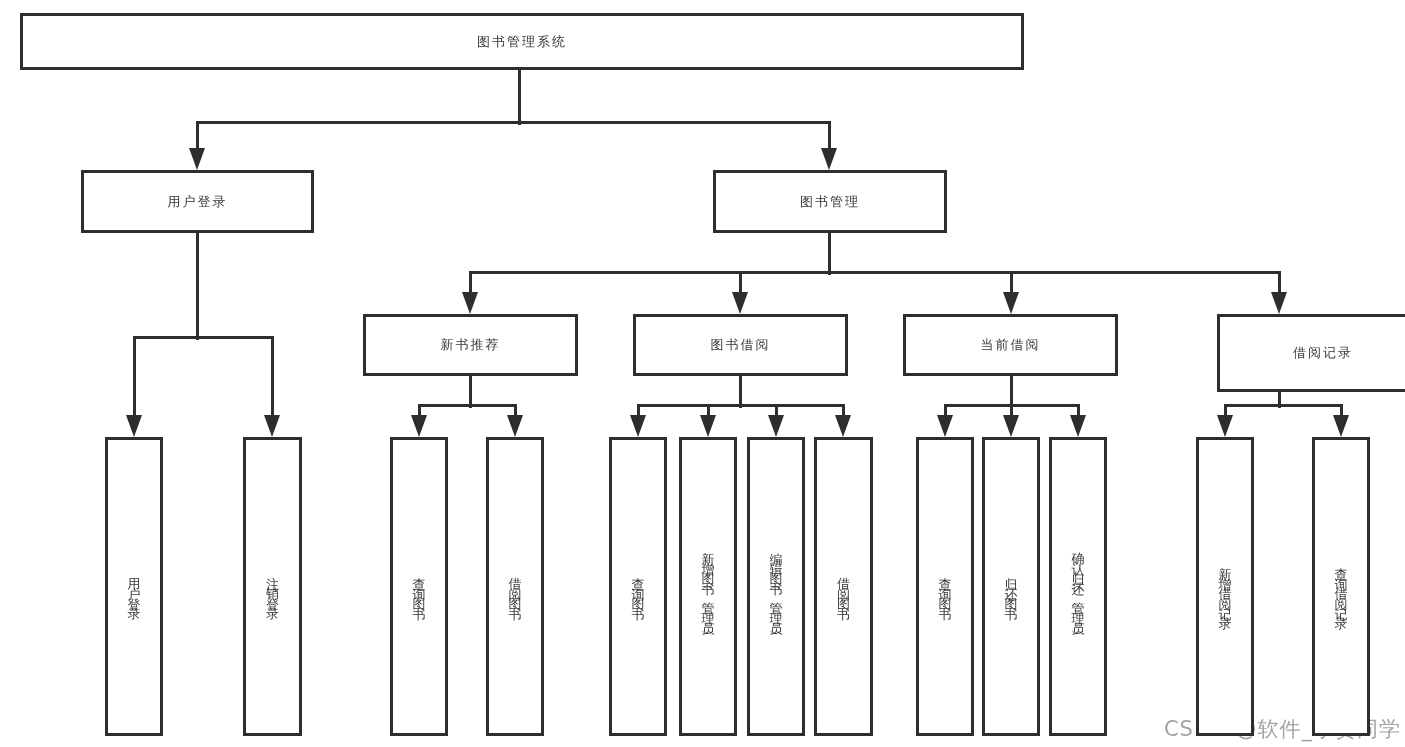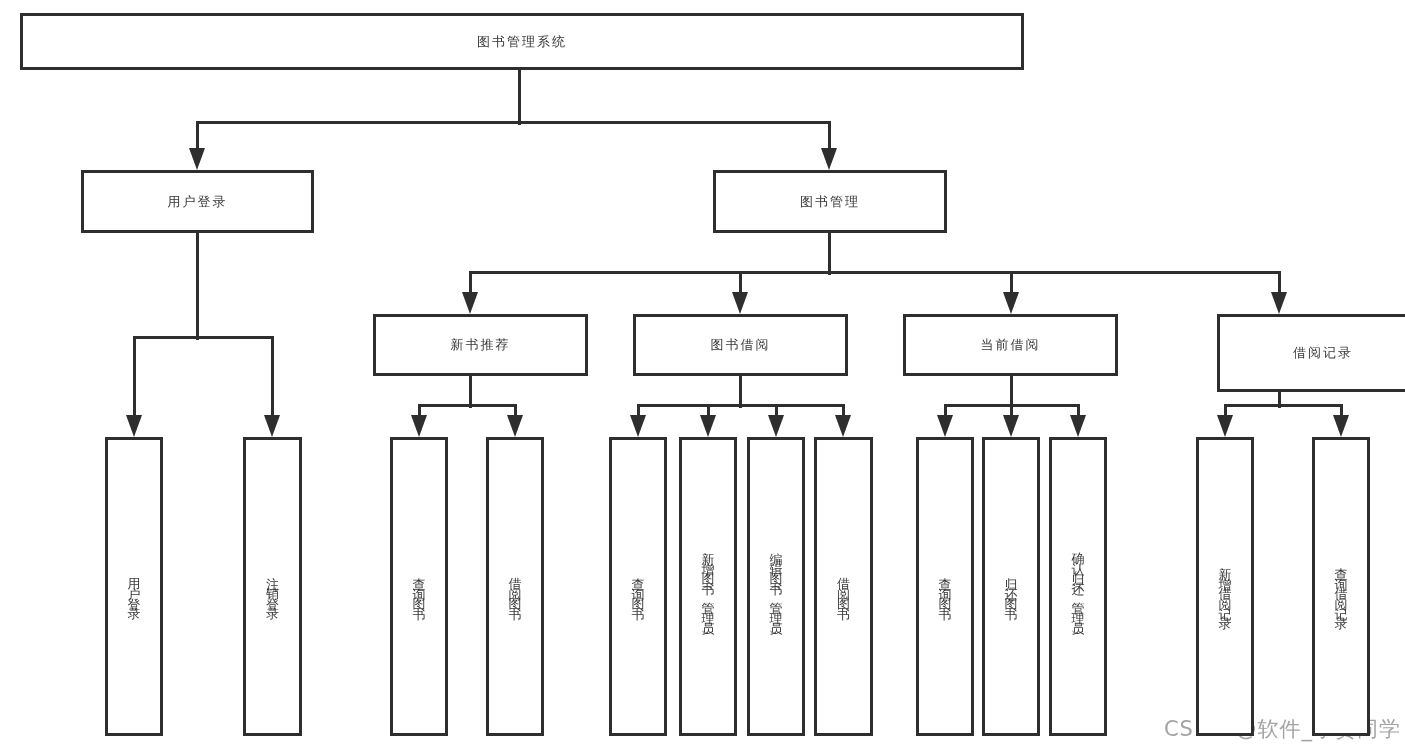--- a/index.html
+++ b/index.html
@@ -118,21 +118,21 @@
     <div class="arrowhead" style="left: 1333px; top: 415px;"></div>
     <div class="node h" style="left: 20px; top: 13px; width: 1004px; height: 57px;">
       <span class="label">图书管理系统</span>
     </div>
     <div class="node h" style="left: 81px; top: 170px; width: 233px; height: 63px;">
       <span class="label">用户登录</span>
     </div>
     <div class="node h" style="left: 713px; top: 170px; width: 234px; height: 63px;">
       <span class="label">图书管理</span>
     </div>
-    <div class="node h" style="left: 363px; top: 314px; width: 215px; height: 62px; margin-left: 10px;">
+    <div class="node h" style="left: 363px; top: 314px; width: 215px; height: 62px;">
       <span class="label">新书推荐</span>
     </div>
     <div class="node h" style="left: 903px; top: 314px; width: 215px; height: 62px;">
       <span class="label">当前借阅</span>
     </div>
     <div class="node h" style="left: 633px; top: 314px; width: 215px; height: 62px;">
       <span class="label">图书借阅</span>
     </div>
     <div class="node h" style="left: 1217px; top: 314px; width: 212px; height: 78px;">
       <span class="label">借阅记录</span>

